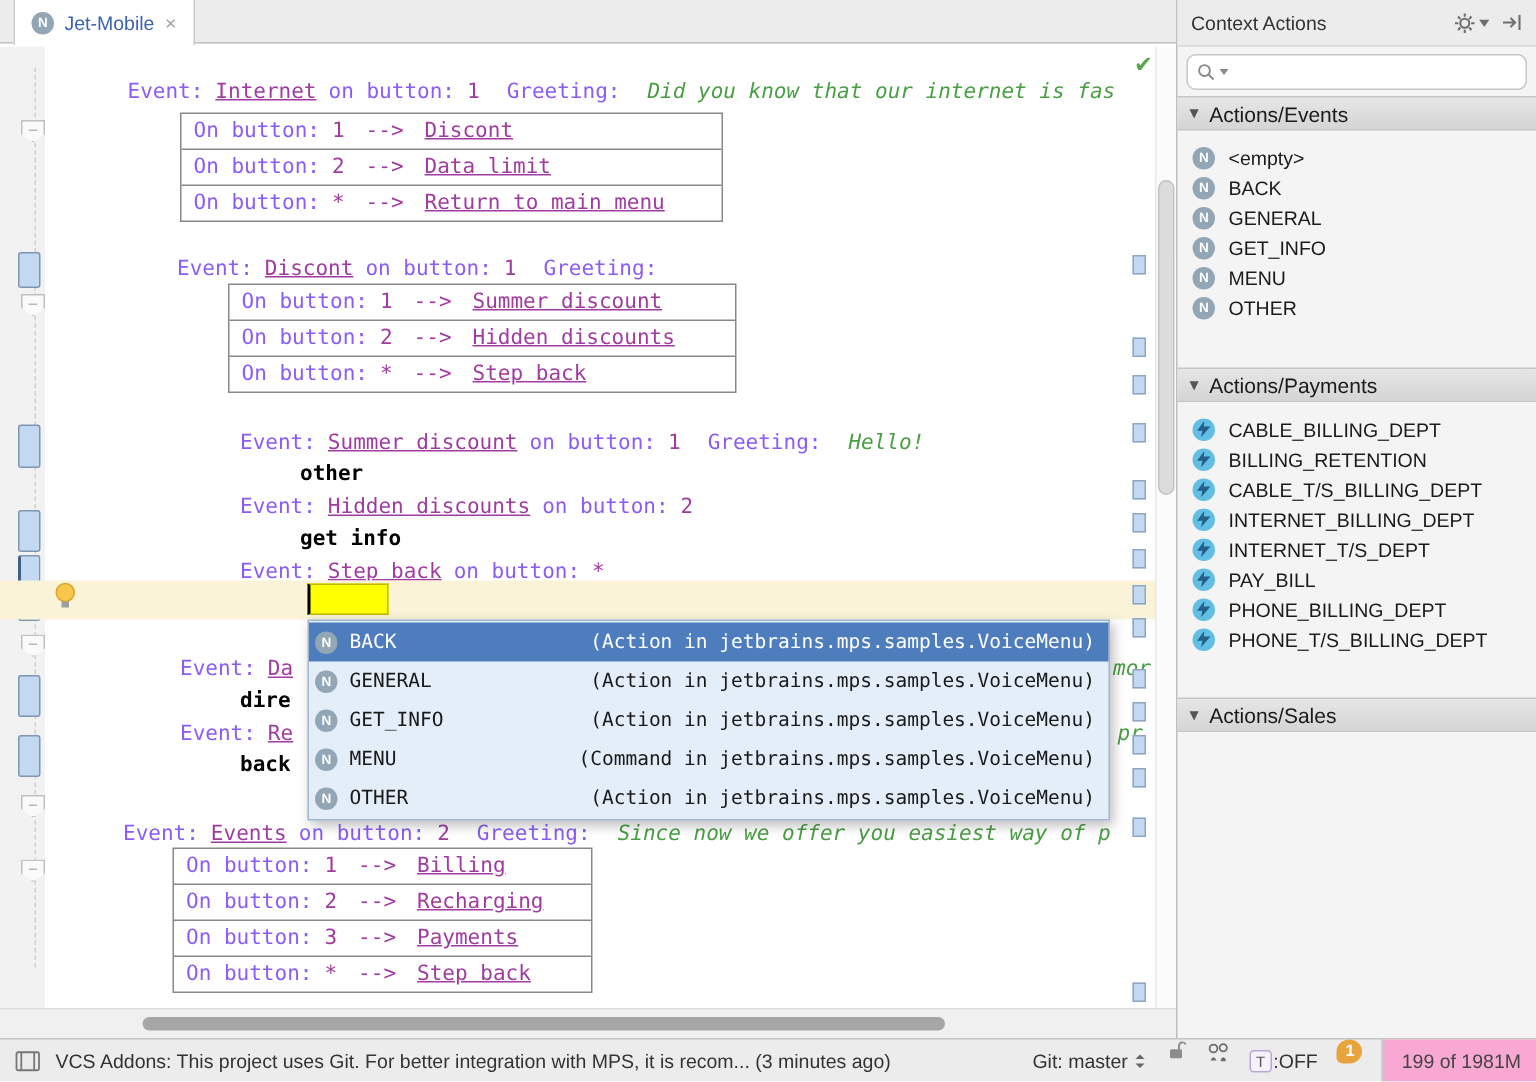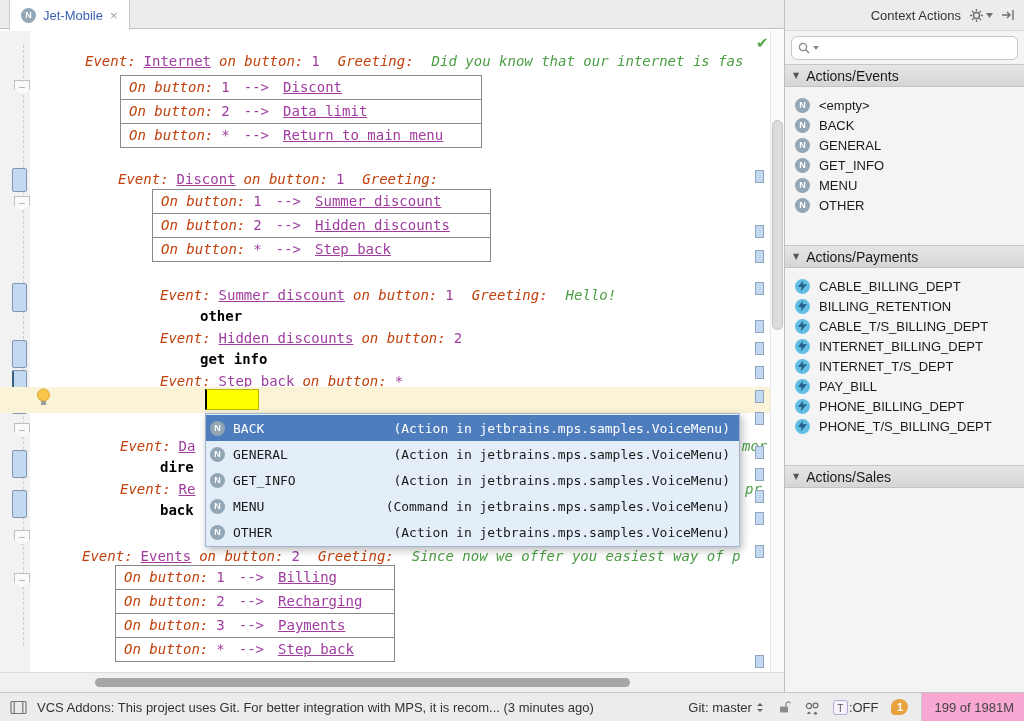--- a/index.html
+++ b/index.html
@@ -21,21 +21,21 @@
   
   #editor{position:absolute;left:0;top:31px;width:784px;height:641px;background:#fff;overflow:hidden;
           font-family:"DejaVu Sans Mono",monospace;font-size:14px;}
   #gutter{position:absolute;left:0;top:0;width:30px;height:100%;background:#F2F2F2;}
   #guide{position:absolute;left:23px;top:14px;height:600px;border-left:1px dashed #CFCFCF;}
   .fold{position:absolute;left:14px;width:16px;height:15px;background:#FAFAFA;border:1px solid #C0C0C0;box-sizing:border-box;
         clip-path:polygon(0 0,100% 0,100% 62%,50% 100%,0 62%);color:#9B9B9B;font:10px/11px "Liberation Sans",sans-serif;text-align:center;}
   .brect{position:absolute;left:12px;width:15px;background:#C3D9F1;border:1px solid #8096B0;border-radius:2px;box-sizing:border-box;}
   .rmark{position:absolute;width:9px;height:13px;background:#C3D9F1;border:1px solid #8FA5C0;box-sizing:border-box;}
   .eline{position:absolute;white-space:nowrap;display:flex;gap:8px;line-height:17px;}
-  .kw{color:#c2410c;font-style:italic;}
+  .kw{color:#8b5cf6;}
   .name{color:#A03CA0;text-decoration:underline;}
   .num{color:#A03CA0;}
   .arrow{color:#A03CA0;margin:0 6px;}
   .ref{color:#A03CA0;text-decoration:underline;}
   .str{color:#4A9E44;font-style:italic;margin-left:10px;}
   .gsp{margin-left:10px;}
   .action{font-weight:bold;color:#000;}
   .etable{position:absolute;border:1px solid #888;background:#fff;}
   .trow{display:flex;height:23px;line-height:23px;padding:0 8px;border-bottom:1px solid #888;white-space:nowrap;gap:8px;}
   .trow:last-of-type{border-bottom:none;}
@@ -50,34 +50,34 @@
   .popup-row:first-of-type{background:#4E7DBE;color:#fff;}
   .pdesc{margin-left:auto;}
   
   #vsb{position:absolute;right:0;top:0;width:14px;height:100%;background:#FBFBFB;border-left:1px solid #E8E8E8;box-sizing:border-box;}
   #vsb-thumb{position:absolute;left:1px;width:11px;top:89px;height:210px;background:#DCDCDC;border:1px solid #C2C2C2;border-radius:6px;box-sizing:border-box;}
   #hscroll{position:absolute;left:0;top:672px;width:784px;height:20px;background:#F0F0F0;border-top:1px solid #DCDCDC;box-sizing:border-box;}
   #hscroll-thumb{position:absolute;left:95px;top:5px;width:535px;height:9px;background:#A6A6A6;border-radius:5px;}
   
   #panel{position:absolute;left:784px;top:0;width:240px;height:692px;background:#F4F4F4;border-left:1px solid #BEBEBE;box-sizing:border-box;}
   #panel-header{height:31px;background:#ECECEC;border-bottom:1px solid #D8D8D8;display:flex;align-items:center;padding:0 9px;gap:8px;font-size:13px;color:#333;box-sizing:border-box;}
-  #panel-title{flex:1;text-align:right;}
+  #panel-title{flex:1;}
   #search-wrap{padding:5px 6px 4px 6px;}
   #search-box{height:24px;background:#fff;border:1px solid #C6C6C6;border-radius:6px;display:flex;align-items:center;padding:0 5px;gap:2px;box-sizing:border-box;}
   #search-input{border:none;outline:none;flex:1;font-size:12px;background:transparent;min-width:0;}
   .sec-header{height:23px;background:linear-gradient(#E6E6E6,#D5D5D5);border-top:1px solid #C6C6C6;border-bottom:1px solid #C4C4C4;
               display:flex;align-items:center;gap:7px;padding:0 8px;font-size:14px;color:#1A1A1A;box-sizing:border-box;}
   .tri{font-size:8px;color:#555;font-family:"DejaVu Sans",sans-serif;}
   .sec-list{padding:8px 0 13px 0;}
   .pitem{display:flex;align-items:center;gap:9px;height:20px;padding:0 10px;font-size:13px;color:#1A1A1A;white-space:nowrap;}
   .gap-a{height:17px;} .gap-b{height:16px;}
   
   #statusbar{position:absolute;left:0;top:692px;width:1024px;height:29px;background:#ECECEC;border-top:1px solid #C4C4C4;
              display:flex;align-items:center;padding-left:10px;gap:10px;font-size:13px;color:#333;box-sizing:border-box;}
-  #sb-right{margin-left:auto;display:flex;align-items:center;gap:13px;height:100%;}
+  #sb-right{margin-left:auto;display:flex;gap:13px;height:100%;}
   #tbox{display:inline-block;width:15px;height:15px;border:1px solid #B8A6D9;border-radius:3px;background:#F6F2FB;color:#555;
         font-size:10px;line-height:15px;text-align:center;box-sizing:border-box;}
   #badge{display:inline-block;width:17px;height:16px;border-radius:50% 50% 50% 4px;background:#E8A33C;color:#fff;
          font-size:11px;line-height:16px;text-align:center;font-weight:bold;}
   #memory{height:100%;display:flex;align-items:center;padding:0 10px 0 12px;background:#f9a8d4;border-left:1px solid #CBCBCB;color:#444;}
   svg{display:block;}
 </style>
 </head>
 <body>
 

